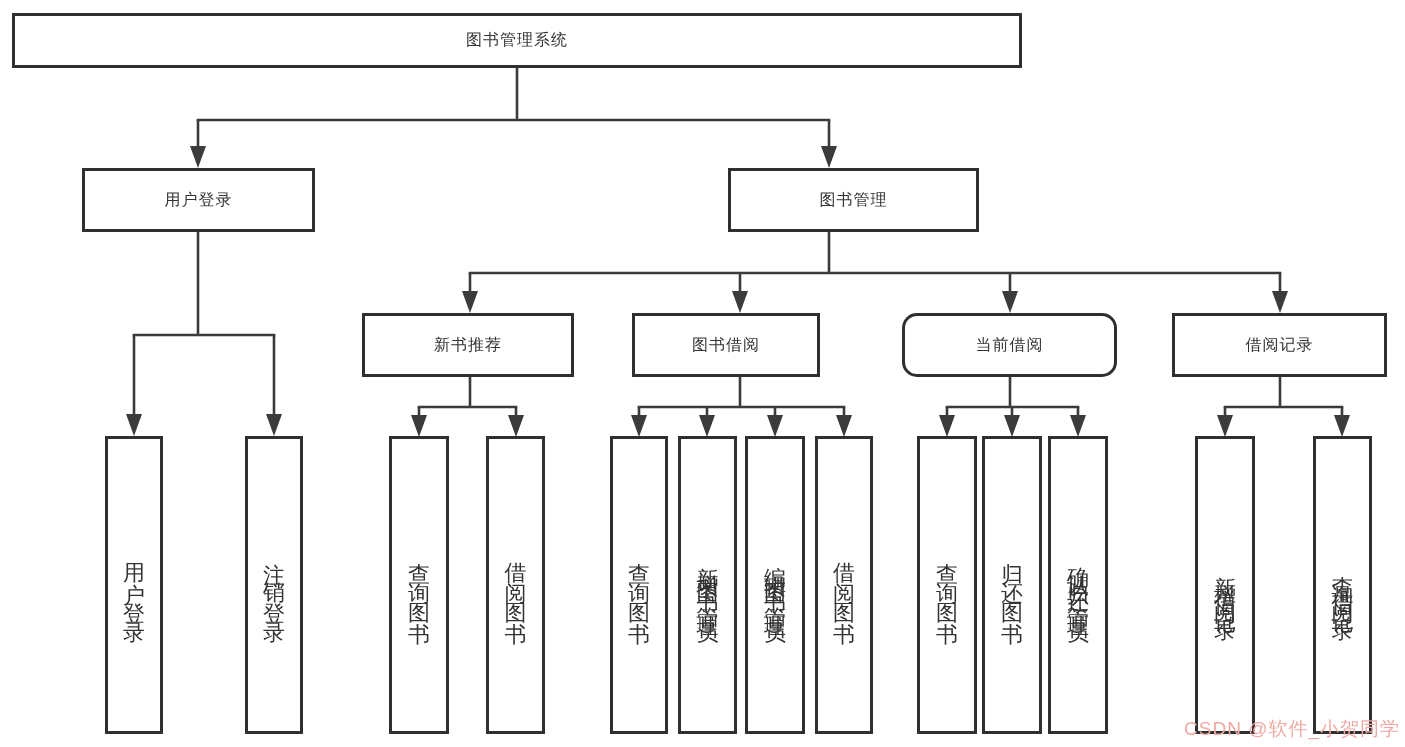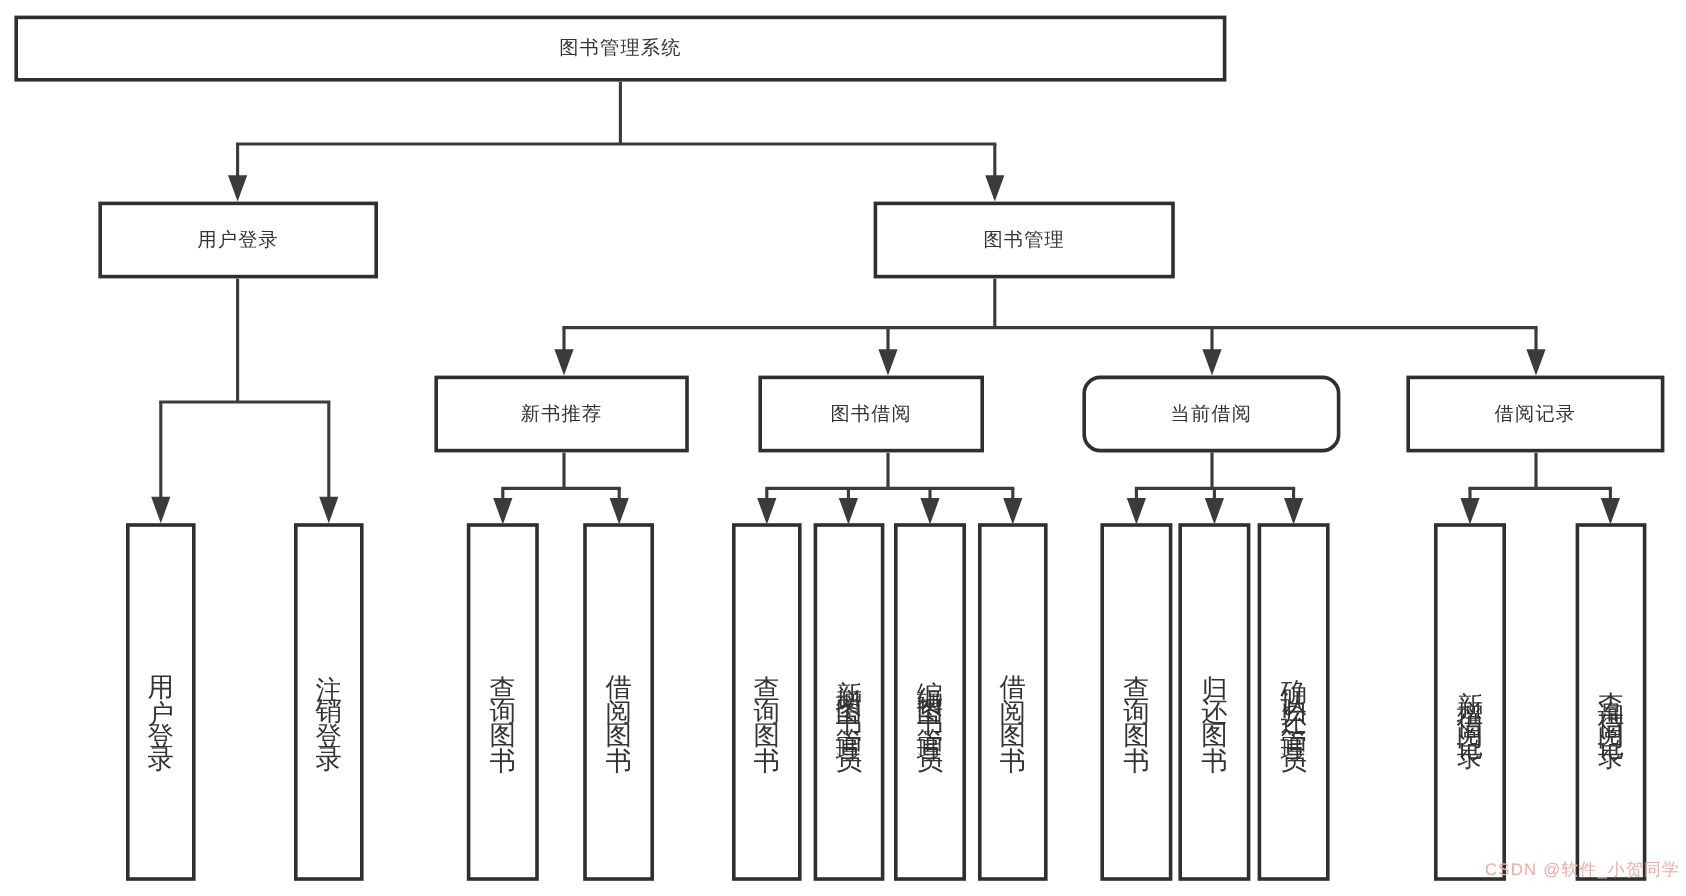--- a/index.html
+++ b/index.html
@@ -27,21 +27,21 @@
   .leaf{top:436px;height:298px;width:58px;font-size:22px;}
   .leaf .vtxt{
     writing-mode:vertical-rl;text-orientation:mixed;
     white-space:nowrap;color:var(--text);
   }
   .sp-wide .vtxt{letter-spacing:20px;}
   .sp-med  .vtxt{letter-spacing:9px;}
   .sp-tight .vtxt{letter-spacing:8px;}
   .watermark{
     position:absolute;top:716px;right:5px;
-    font-size:14px;color:var(--watermark);letter-spacing:1px;
+    font-size:19px;color:var(--watermark);letter-spacing:1px;
   }
 </style>
 </head>
 <body>
 
 <div id="canvas">
 
   <svg class="wires" width="1405" height="747" viewBox="0 0 1405 747">
 
     <path d="

